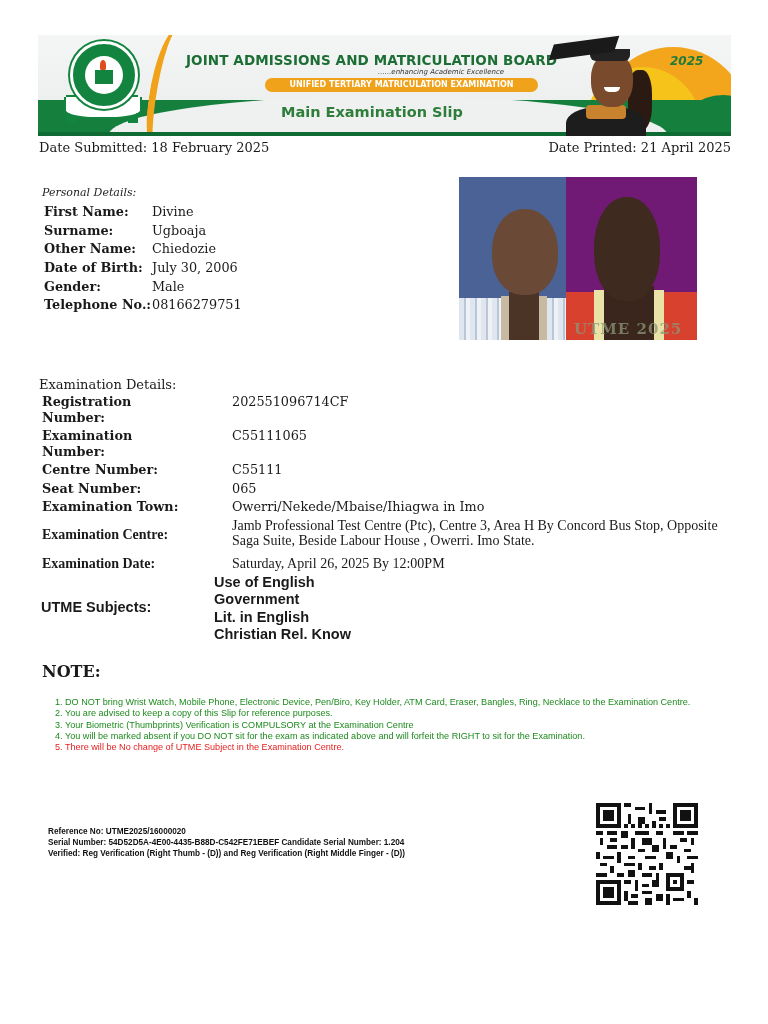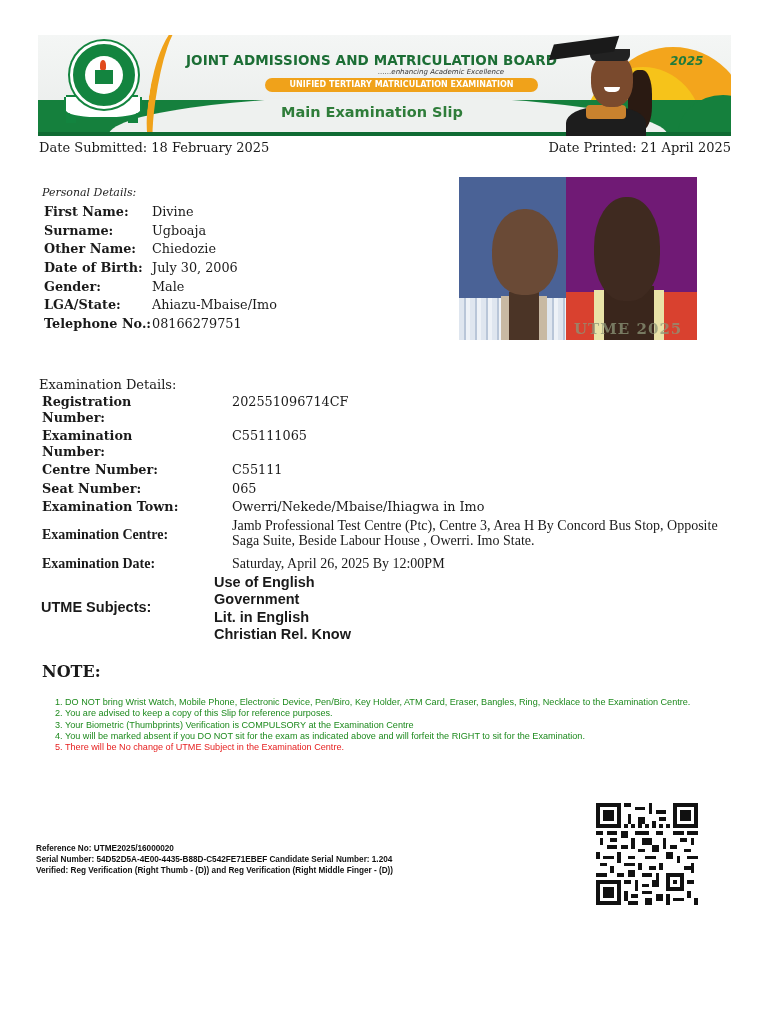--- a/index.html
+++ b/index.html
@@ -63,21 +63,21 @@
   .ed-table td { font-size:12.8px; line-height:15.5px; }
 
   .subj-label { left:41px; top:599px; font-family:"Liberation Sans", sans-serif; font-weight:bold; font-size:14.5px; }
   .subj-list { left:214px; top:574px; font-family:"Liberation Sans", sans-serif; font-weight:bold; font-size:14.5px; line-height:17.3px; }
 
   .note-title { left:42px; top:662px; font-family:"DejaVu Serif", serif; font-weight:bold; font-size:16px; }
   .notes { left:52px; top:697px; width:640px; font-family:"Liberation Sans", sans-serif; font-size:9.1px; line-height:11.3px; color:#1e8a1e; }
   .notes ol { margin:0; padding-left:13px; }
   .notes li.red { color:#e61e1e; }
 
-  .ref { left:36px; top:826px; font-family:"Liberation Sans", sans-serif; font-weight:bold; font-size:8.2px; line-height:11px; color:#111; white-space:nowrap;margin-top:17px; }
+  .ref { left:48px; top:826px; font-family:"Liberation Sans", sans-serif; font-weight:bold; font-size:8.2px; line-height:11px; color:#111; white-space:nowrap; }
 
   .qr { left:594px; top:803px; width:106px; height:102px; }
 </style>
 </head>
 <body>
 
 <div class="abs banner">
   <div class="b-arc-orange"></div>
   <div class="b-arc-yellow"></div>
   <div class="green-wave"></div>
@@ -128,24 +128,20 @@
         <td class="k">Other Name:</td>
         <td>Chiedozie</td>
       </tr>
   <tr>
         <td class="k">Date of Birth:</td>
         <td>July 30, 2006</td>
       </tr>
   <tr>
         <td class="k">Gender:</td>
         <td>Male</td>
-      </tr>
-  <tr>
-        <td class="k">LGA/State:</td>
-        <td>Ahiazu-Mbaise/Imo</td>
       </tr>
   <tr>
         <td class="k">Telephone No.:</td>
         <td>08166279751</td>
       </tr>
 </tbody>
   </table>
 
 <div class="abs photo photo1">
   <div class="shirt" style="left:0;width:131px;height:42px;background:repeating-linear-gradient(90deg,#dfe6ef 0 5px,#b9c6d8 5px 7px,#eef2f7 7px 11px);"></div>

